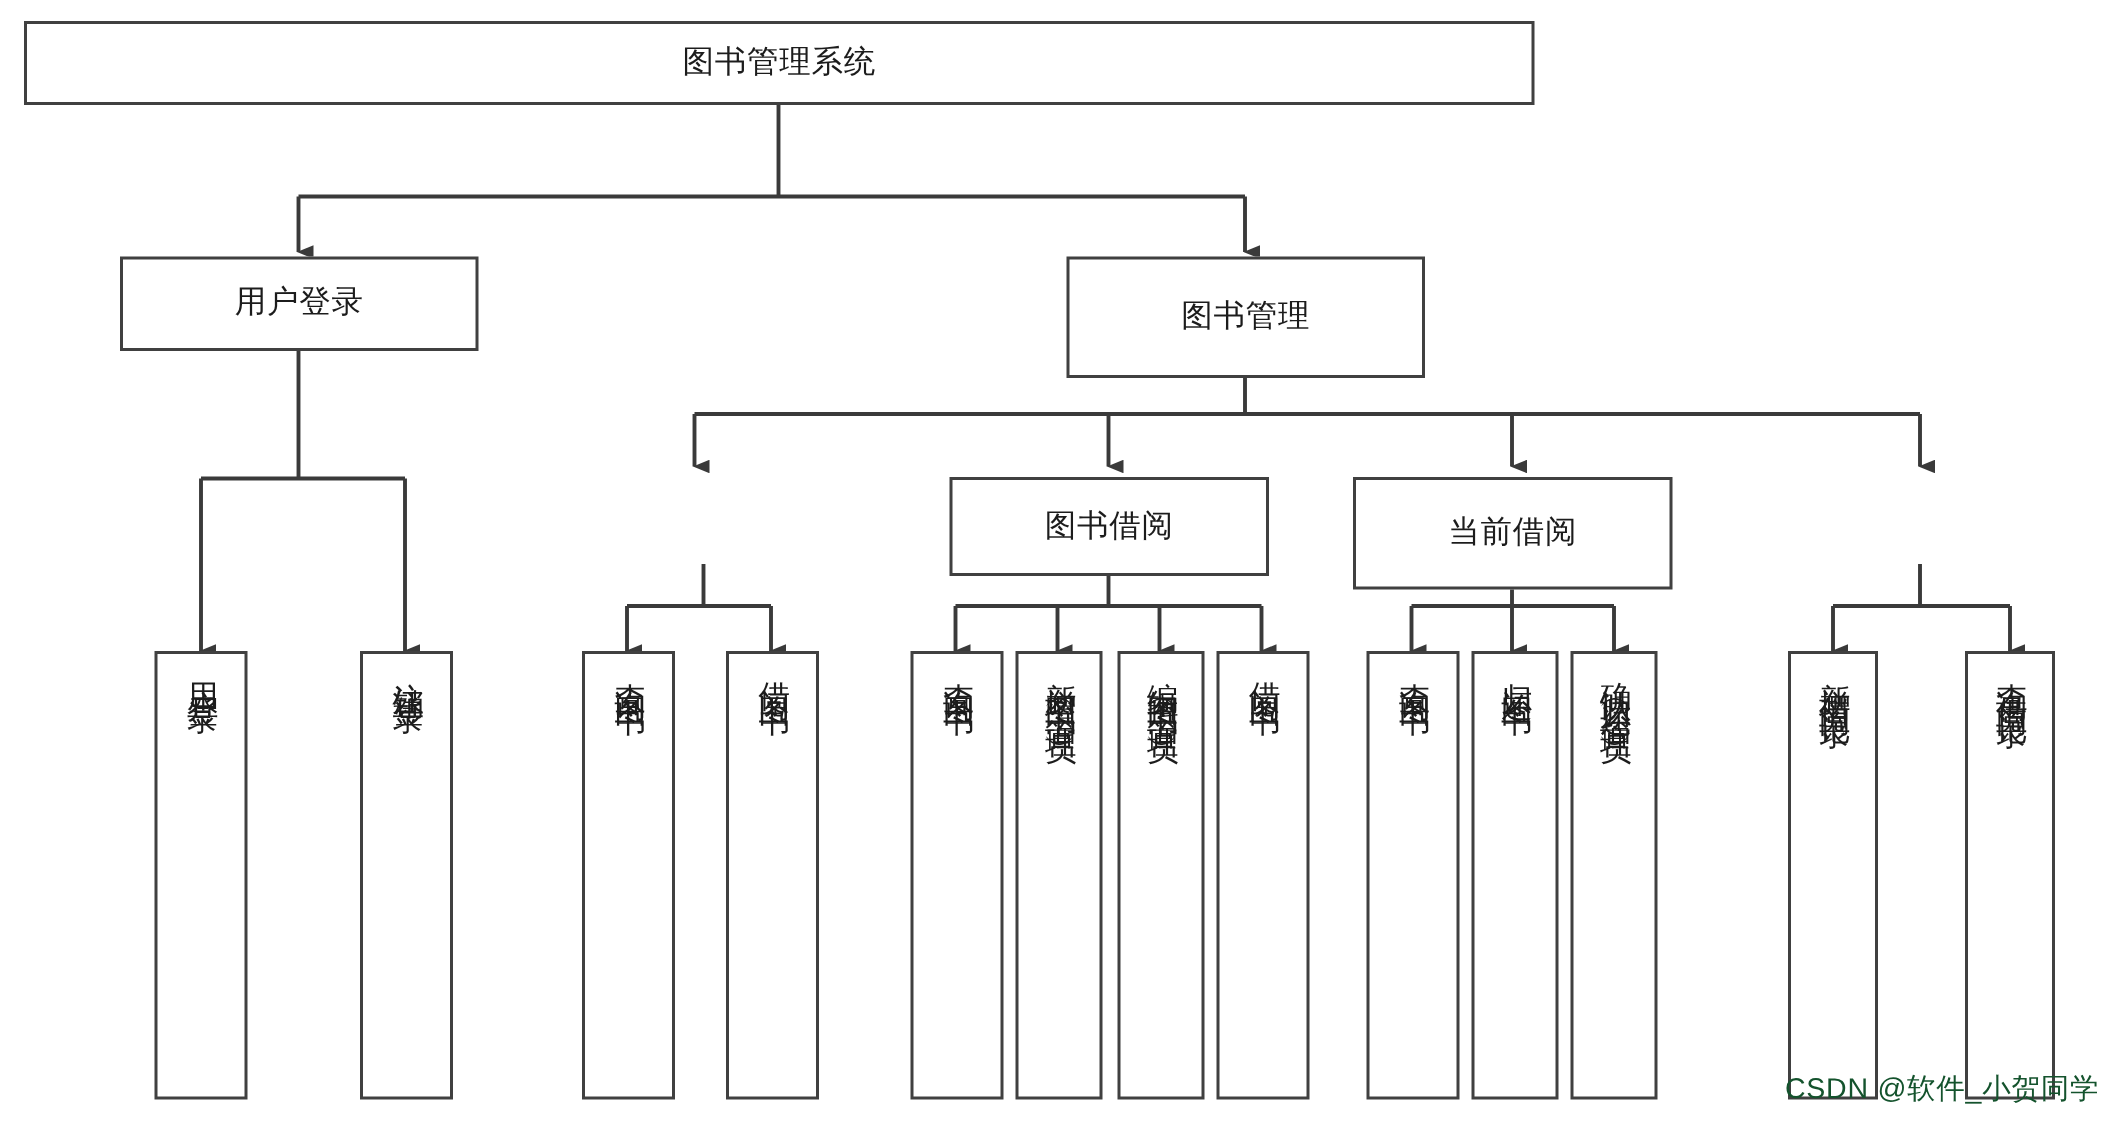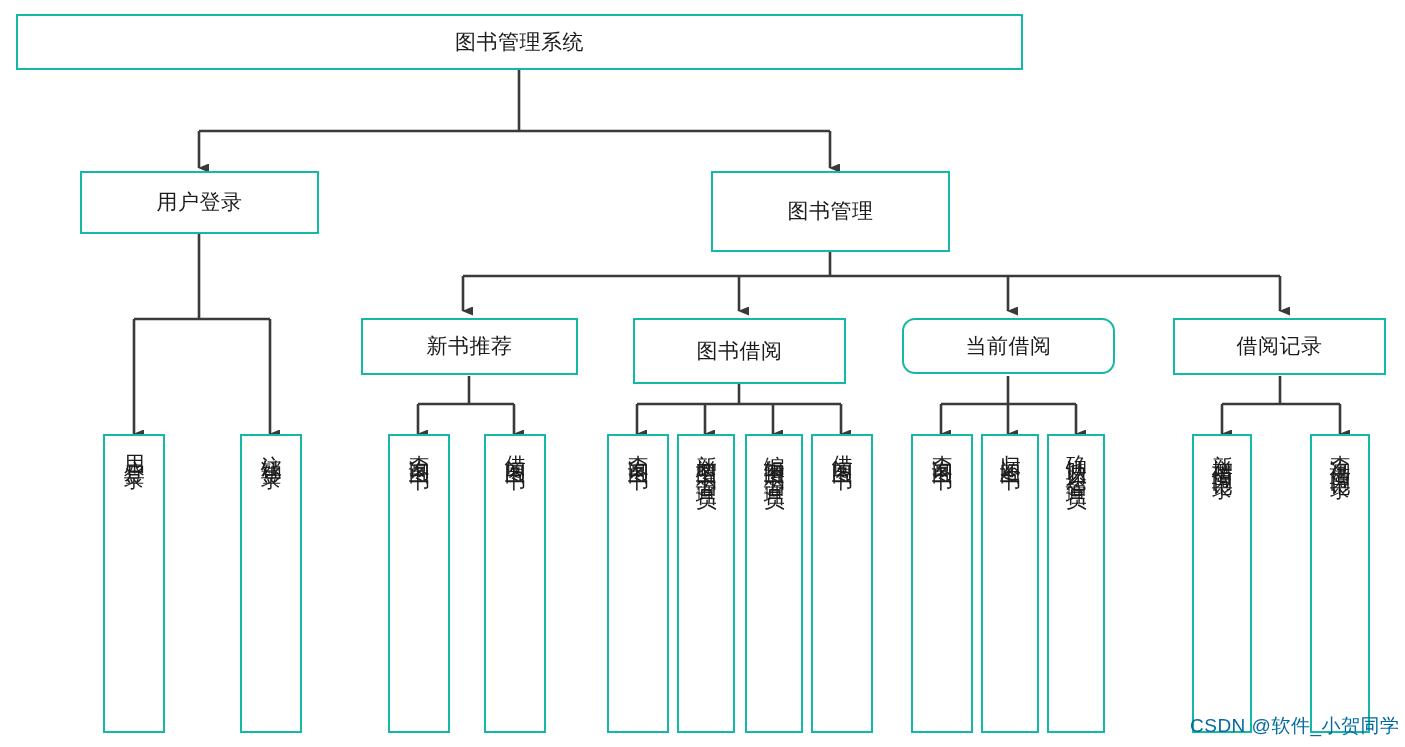--- a/index.html
+++ b/index.html
@@ -23,21 +23,21 @@
     left: 0;
     top: 0;
     width: 1405px;
     height: 747px;
     pointer-events: none;
   }
   .node {
     position: absolute;
     box-sizing: border-box;
     background: #ffffff;
-    border: 2px solid #14b8a6;
+    border: 2px solid #404040;
     display: flex;
     align-items: center;
     justify-content: center;
     z-index: 3;
   }
   .node-label {
     color: #1c1c1c;
     font-size: 21px;
     line-height: 1.26;
     letter-spacing: 0.5px;
@@ -57,21 +57,21 @@
   }
   .node.vert .node-label {
     writing-mode: vertical-rl;
     text-orientation: upright;
     letter-spacing: 5px;
     font-size: 21px;
     white-space: nowrap;
   }
   .watermark {
     position: absolute;
-    color: #0369a1;
+    color: #14532d;
     font-size: 19px;
     white-space: nowrap;
     z-index: 8;
     user-select: none;
     letter-spacing: 0.5px;
   }
 </style>
 </head>
 <body>
 
@@ -133,31 +133,25 @@
     <span class="node-label">图书管理系统</span>
   </div>
 
   <div class="node horiz" style="left:80px; top:171px; width:239px; height:63px;">
     <span class="node-label">用户登录</span>
   </div>
   <div class="node horiz" style="left:711px; top:171px; width:239px; height:81px;">
     <span class="node-label">图书管理</span>
   </div>
 
-  <div class="node horiz" style="left:361px; top:318px; width:217px; height:57px;">
-    <span class="node-label">新书推荐</span>
-  </div>
   <div class="node horiz" style="left:633px; top:318px; width:213px; height:66px;">
     <span class="node-label">图书借阅</span>
   </div>
-  <div class="node horiz" style="left:902px; top:318px; width:213px; height:56px;border-radius:13px;">
+  <div class="node horiz" style="left:902px; top:318px; width:213px; height:75px;">
     <span class="node-label">当前借阅</span>
-  </div>
-  <div class="node horiz" style="left:1173px; top:318px; width:213px; height:57px;">
-    <span class="node-label">借阅记录</span>
   </div>
 
   <div class="node vert" style="left:103px; top:434px; width:62px; height:299px;">
     <span class="node-label">用户登录</span>
   </div>
   <div class="node vert" style="left:240px; top:434px; width:62px; height:299px;">
     <span class="node-label">注销登录</span>
   </div>
 
   <div class="node vert" style="left:388px; top:434px; width:62px; height:299px;">

